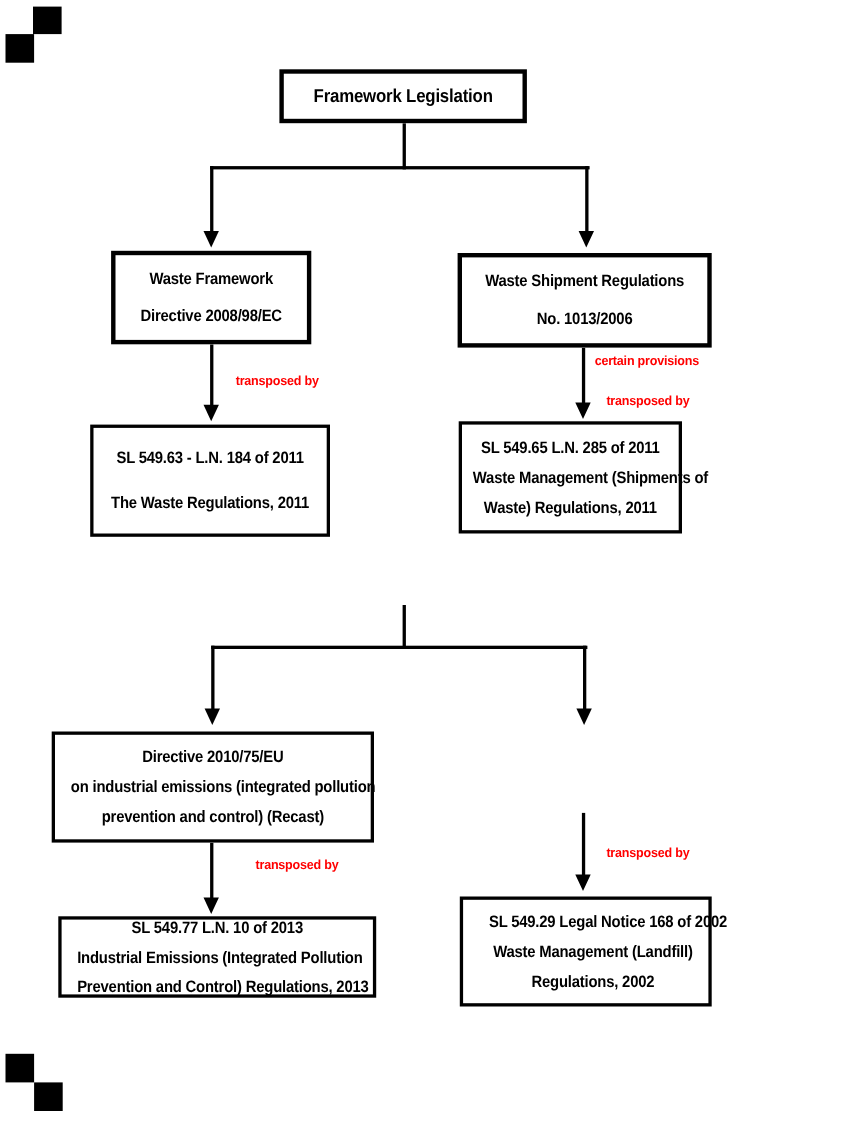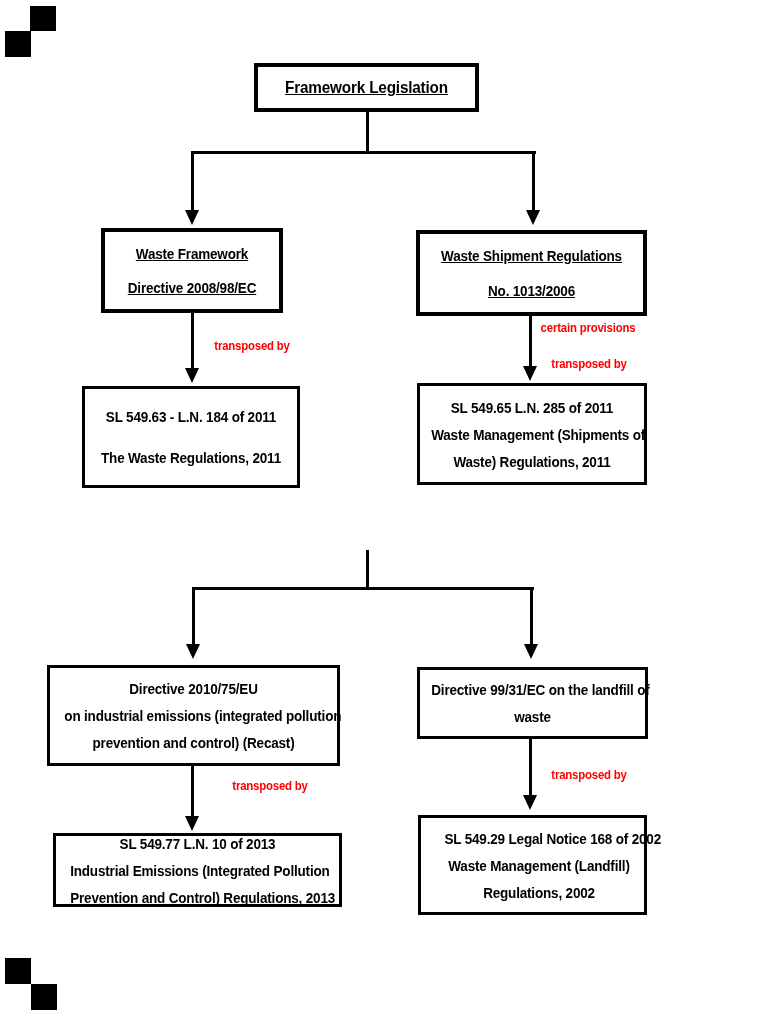--- a/index.html
+++ b/index.html
@@ -4,21 +4,21 @@
 <style>
   html,body { margin:0; padding:0; background:#ffffff; }
   .stage {
     position:relative; width:768px; height:1024px; background:#ffffff;
     font-family:"Liberation Sans","DejaVu Sans",sans-serif; font-weight:bold; color:#000;
     overflow:hidden;
   }
   .node {
     position:absolute; background:#ffffff; border:3px solid #000; box-sizing:border-box;
   }
-  .node.b4 { border-width:4px;text-decoration:underline; }
+  .node.b4 { border-width:4px; }
   .fit {
     width:100%; height:100%; display:flex; flex-direction:column; justify-content:center;
     transform:scaleX(0.9); transform-origin:50% 50%;
   }
   .fit.spread { justify-content:space-evenly; }
   .tline {
     text-align:center; white-space:nowrap; letter-spacing:-0.2px;
     font-size:15px; line-height:27px;
   }
   .title .tline { font-size:17px; }
@@ -95,43 +95,37 @@
     </div>
   </div>
 
   <div class="node" style="left:82px; top:386px; width:218px; height:102px;">
     <div class="fit spread">
       <div class="tline">SL 549.63 - L.N. 184 of 2011</div>
       <div class="tline">The Waste Regulations, 2011</div>
     </div>
   </div>
 
-  <div class="node" style="left:417px; top:383px; width:230px; height:102px;">
+  <div class="node" style="left:417px; top:383px; width:203px; height:102px;">
     <div class="fit">
       <div class="tline">SL 549.65 L.N. 285 of 2011</div>
       <div class="tline">Waste Management (Shipments of</div>
       <div class="tline">Waste) Regulations, 2011</div>
     </div>
   </div>
 
 
   <div class="node" style="left:47px; top:665px; width:293px; height:101px;">
     <div class="fit">
       <div class="tline">Directive 2010/75/EU</div>
       <div class="tline">on industrial emissions (integrated pollution</div>
       <div class="tline">prevention and control) (Recast)</div>
     </div>
   </div>
 
-  <div class="node" style="left:417px; top:667px; width:231px; height:72px;">
-    <div class="fit">
-      <div class="tline">Directive 99/31/EC on the landfill of</div>
-      <div class="tline">waste</div>
-    </div>
-  </div>
 
   <div class="node" style="left:53px; top:833px; width:289px; height:74px;">
     <div class="fit">
       <div class="tline">SL 549.77 L.N. 10 of 2013</div>
       <div class="tline">Industrial Emissions (Integrated Pollution</div>
       <div class="tline">Prevention and Control) Regulations, 2013</div>
     </div>
   </div>
 
   <div class="node" style="left:418px; top:815px; width:229px; height:100px;padding-left:13px;">

